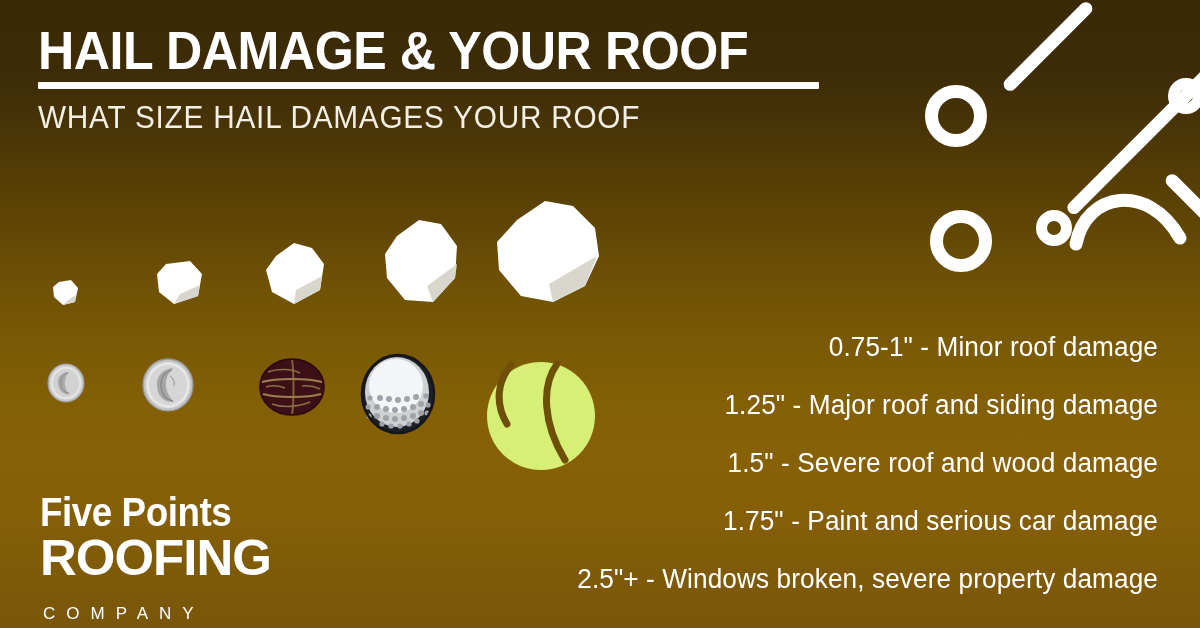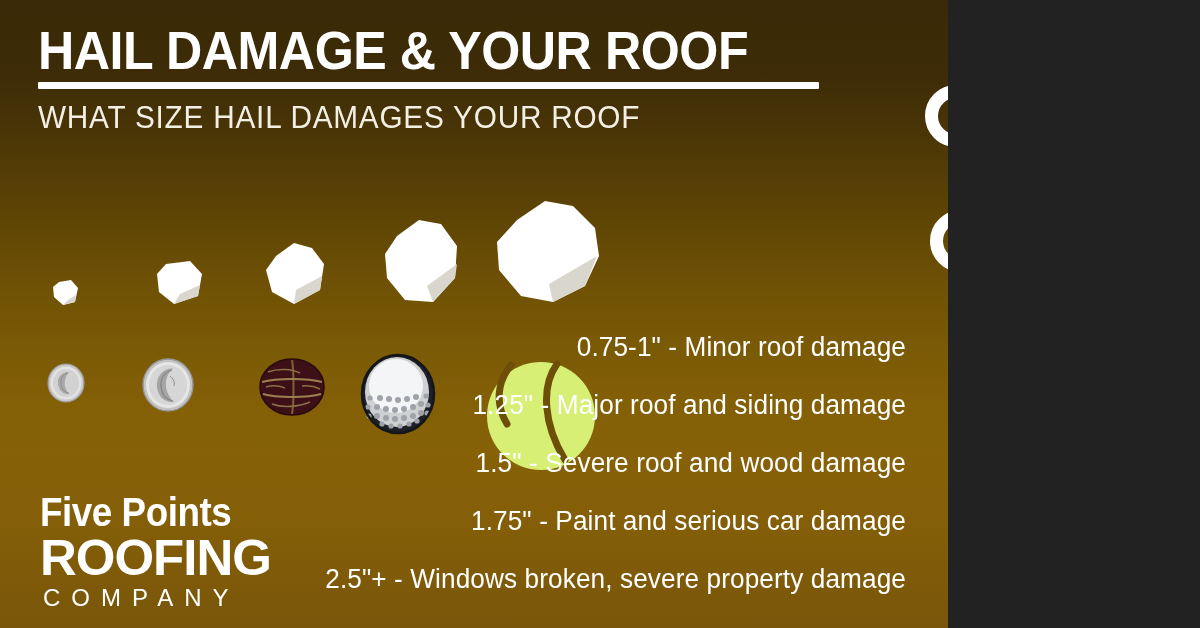--- a/index.html
+++ b/index.html
@@ -1,19 +1,19 @@
 <!DOCTYPE html>
 <html><head>
 <meta charset="utf-8">
 <style>
   * { margin:0; padding:0; box-sizing:border-box; }
   html,body { background:#222; }
   .canvas {
     position:relative;
-    width:948px; height:628px;
+    width:1200px; height:628px;
     overflow:hidden;
     font-family:"Liberation Sans", sans-serif;
     background:
       linear-gradient(to bottom,
         #3a2906 0%,
         #3d2c07 12%,
         #4b3606 22%,
         #5c4305 33%,
         #6d5005 44%,
         #7a5a06 55%,
@@ -76,22 +76,22 @@
   .logo-l1 {
     font-size:40px; font-weight:bold; color:#fff; line-height:40px;
     letter-spacing:-0.5px; transform:scaleX(0.92); transform-origin:left center;
   }
   .logo-l2 {
     font-size:50px; font-weight:bold; color:#fff; line-height:48px;
     letter-spacing:-1px; transform:scaleX(1.02); transform-origin:left center;
     margin-top:2px;
   }
   .logo-l3 {
-    font-size:24px; font-weight:normal; color:#fff; line-height:24px;
-    letter-spacing:11px; margin-top:4px; margin-left:3px;
+    font-size:17px; font-weight:normal; color:#fff; line-height:24px;
+    letter-spacing:11px; margin-top:20px; margin-left:3px;
   }
 
   
   .damagelist {
     position:absolute; right:42px; top:332px;
     width:760px; text-align:right;
   }
   .dmg {
     font-size:27px; line-height:30px; color:#ffffff;
     font-weight:400; letter-spacing:0.1px;

